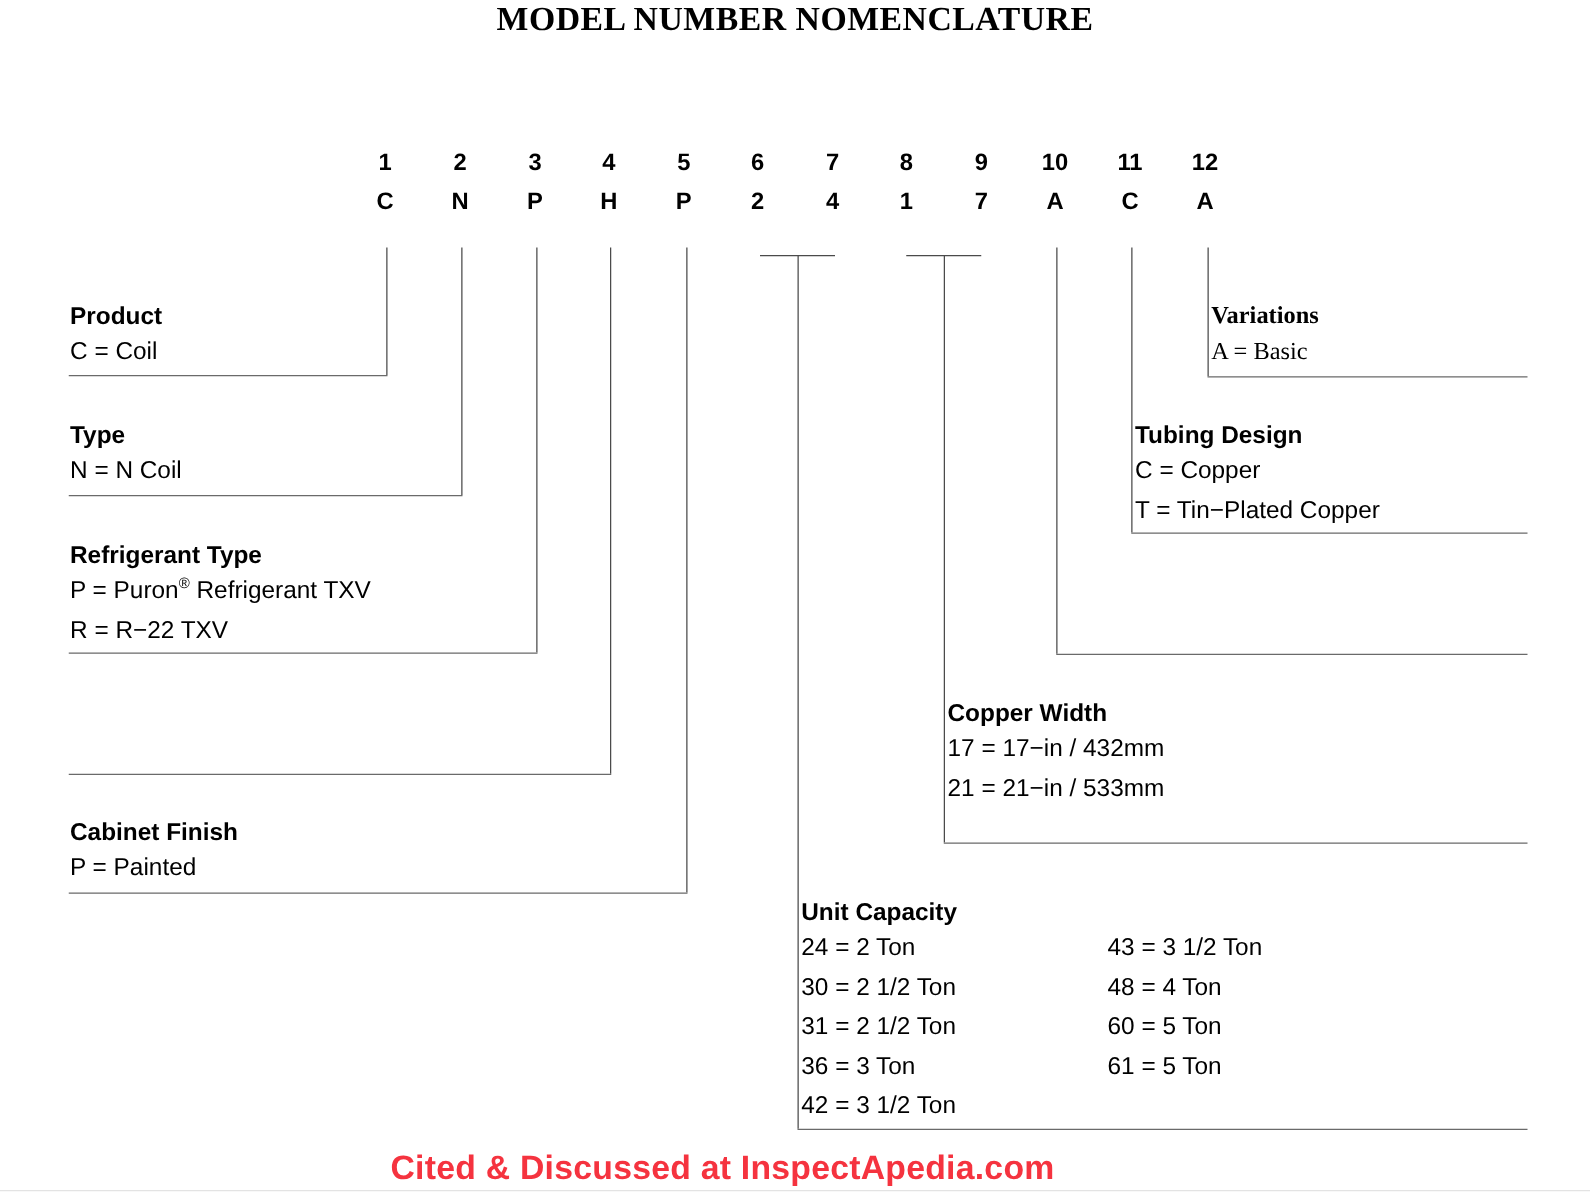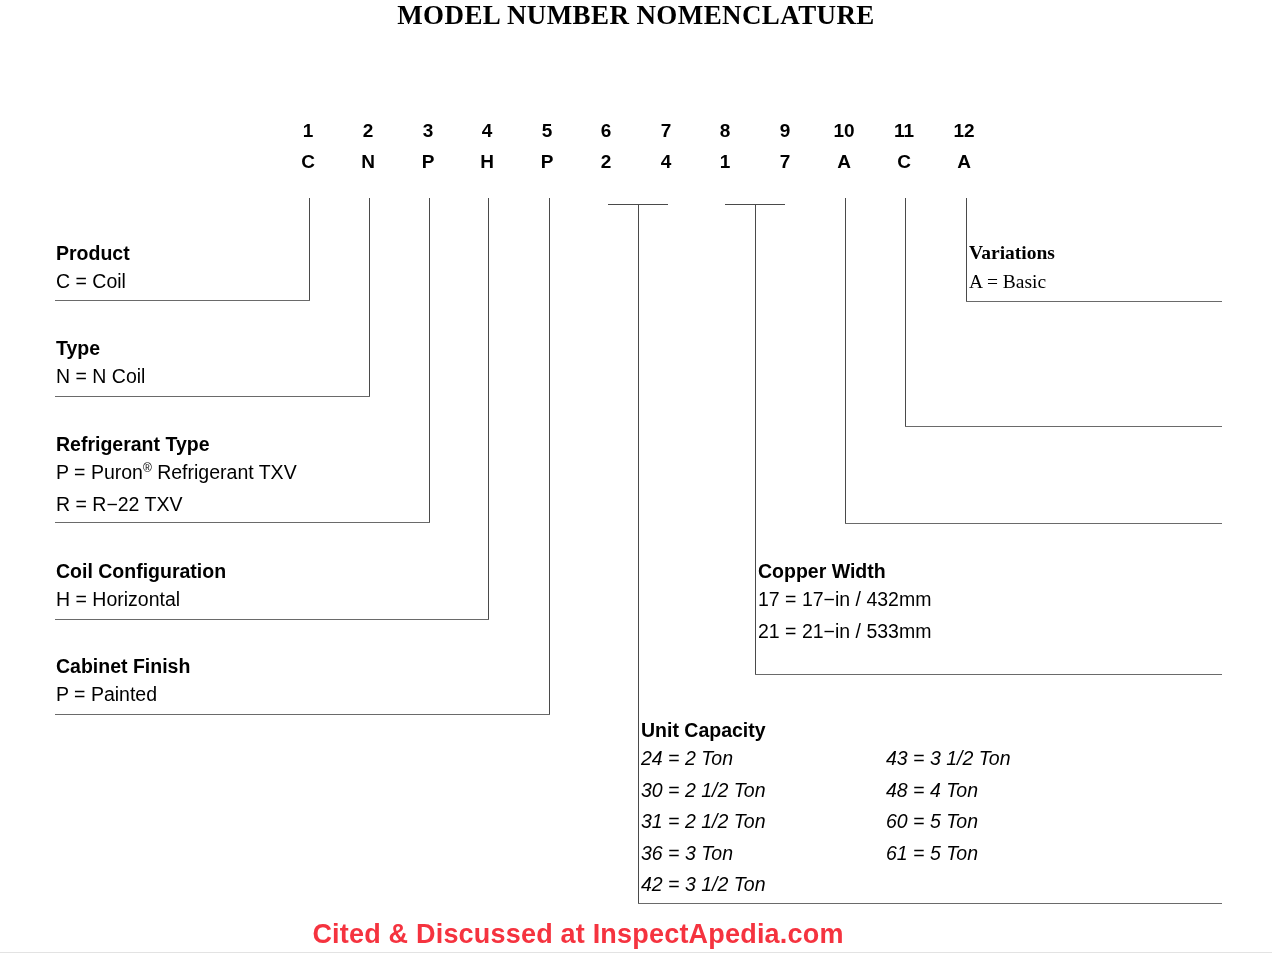--- a/index.html
+++ b/index.html
@@ -87,21 +87,20 @@
   
   .cap-grid {
     display: grid;
     grid-template-columns: 245px auto;
     grid-auto-rows: 31.5px;
   }
   .cap-cell {
     font-size: 19.5px;
     line-height: 31.5px;
     white-space: nowrap;
-    font-style: italic;
   }
 
   
   #footer {
     position: absolute;
     left: 0;
     top: 919px;
     width: 1156px;
     text-align: center;
     font-family: "Liberation Sans", sans-serif;
@@ -193,35 +192,36 @@
     <div class="blk-title">Type</div>
     <div class="blk-line">N = N Coil</div>
   </div>
 
   <div class="block" style="left:56px; top:431px;">
     <div class="blk-title">Refrigerant Type</div>
     <div class="blk-line">P = Puron<span class="sup">®</span>   Refrigerant TXV</div>
     <div class="blk-line">R = R−22 TXV</div>
   </div>
 
-  <div class="block" style="left:56px; top:558px;">
-    <div class="blk-title">Coil Configuration</div>
-    <div class="blk-line">H = Horizontal</div>
-  </div>
 
   <div class="block" style="left:56px; top:653px;">
     <div class="blk-title">Cabinet Finish</div>
     <div class="blk-line">P = Painted</div>
   </div>
 
   <div class="block" style="left:969px; top:240px;font-family:Liberation Serif, serif;">
     <div class="blk-title">Variations</div>
     <div class="blk-line">A = Basic</div>
   </div>
 
+  <div class="block" style="left:908px; top:335px;">
+    <div class="blk-title">Tubing Design</div>
+    <div class="blk-line">C = Copper</div>
+    <div class="blk-line">T = Tin−Plated Copper</div>
+  </div>
 
 
   <div class="block" style="left:758px; top:558px;">
     <div class="blk-title">Copper Width</div>
     <div class="blk-line">17 = 17−in / 432mm</div>
     <div class="blk-line">21 = 21−in / 533mm</div>
   </div>
 
   <div class="block" style="left:641px; top:717px;">
     <div class="blk-title">Unit Capacity</div>

